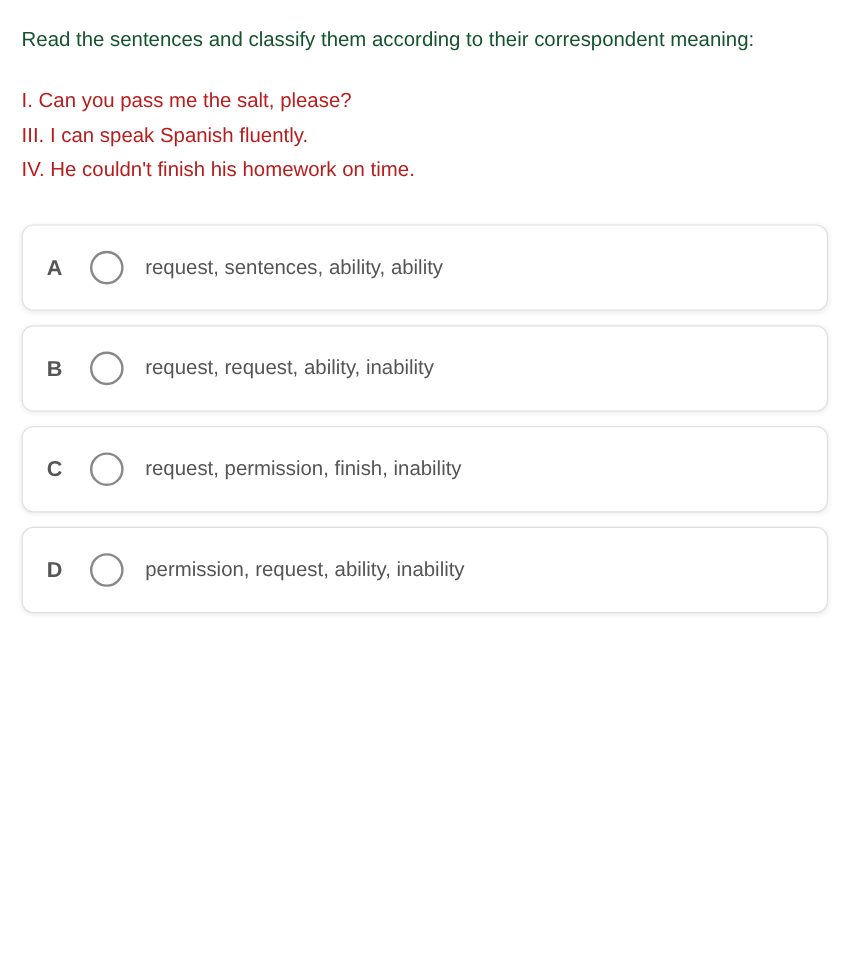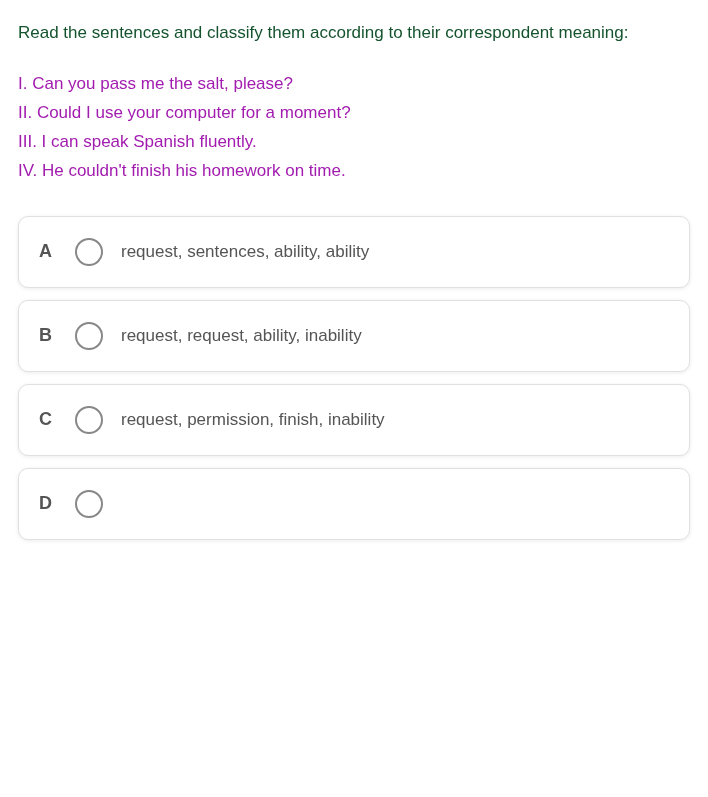--- a/index.html
+++ b/index.html
@@ -24,21 +24,21 @@
       color: #14532d;
     }
 
     .sentences {
       margin-bottom: 30px;
     }
 
     .sentence-line {
       font-size: 17px;
       line-height: 1.7;
-      color: #a21caf;
+      color: #b91c1c;
     }
 
     .options-container {
       display: flex;
       flex-direction: column;
       gap: 12px;
     }
 
     .option-card {
       display: flex;
@@ -75,21 +75,20 @@
       color: #555555;
     }
   </style>
 </head>
 <body>
 
 <div class="question-text">Read the sentences and classify them according to their correspondent meaning:</div>
 
 <div class="sentences">
   <div class="sentence-line">I. Can you pass me the salt, please?</div>
-  <div class="sentence-line">II. Could I use your computer for a moment?</div>
   <div class="sentence-line">III. I can speak Spanish fluently.</div>
   <div class="sentence-line">IV. He couldn't finish his homework on time.</div>
 </div>
 
 <div class="options-container">
   <div class="option-card">
     <span class="option-letter">A</span>
     <div class="option-radio"></div>
     <span class="option-label">request, sentences, ability, ability</span>
   </div>
@@ -102,14 +101,15 @@
 
   <div class="option-card">
     <span class="option-letter">C</span>
     <div class="option-radio"></div>
     <span class="option-label">request, permission, finish, inability</span>
   </div>
 
   <div class="option-card">
     <span class="option-letter">D</span>
     <div class="option-radio"></div>
+    <span class="option-label">permission, request, ability, inability</span>
   </div>
 </div>
 
 </body></html>

